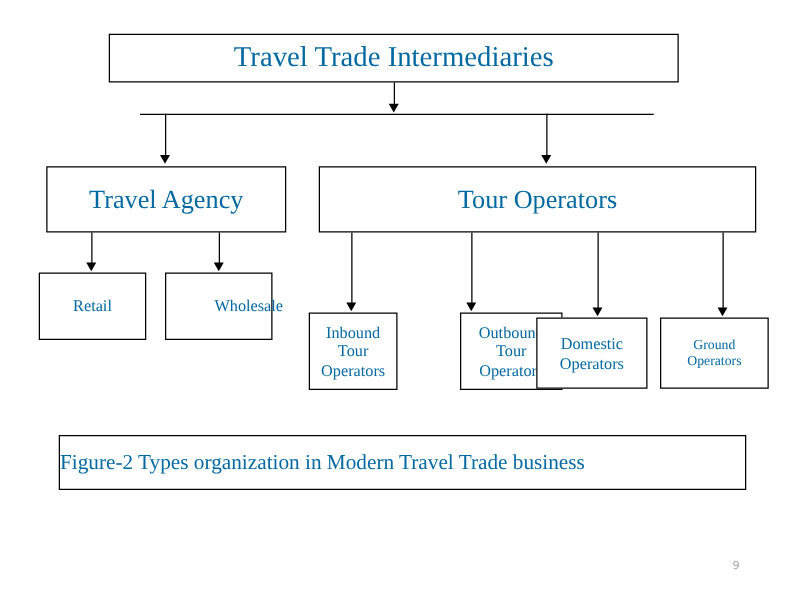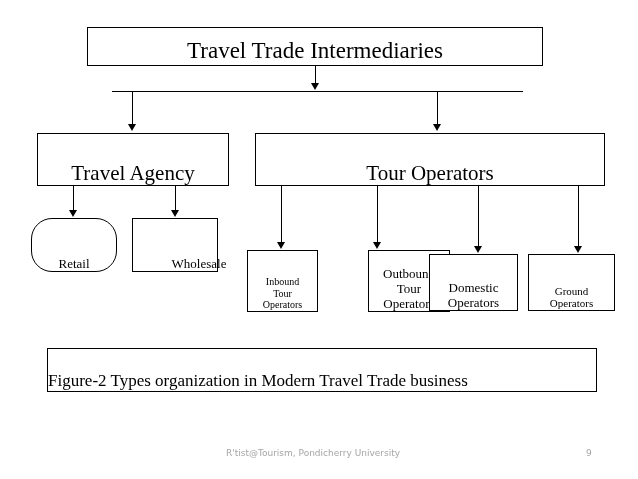--- a/index.html
+++ b/index.html
@@ -17,25 +17,25 @@
     color: #000000;
   }
 
   
   .box {
     position: absolute;
     box-sizing: border-box;
     border: 1px solid #000000;
     background: #ffffff;
     display: flex;
-    align-items: flex-end;
+    align-items: center;
     justify-content: center;
     text-align: center;
     line-height: 1.16;
-    color: #000000;
+    color: #0369a1;
   }
 
   
   .box-title {
     left: 87px;  top: 27px;
     width: 456px; height: 39px;
     font-size: 23px;
   }
   .box-travel-agency {
     left: 37px;  top: 133px;
@@ -44,32 +44,31 @@
   }
   .box-tour-operators {
     left: 255px; top: 133px;
     width: 350px; height: 53px;
     font-size: 21px;
   }
   .box-retail {
     left: 31px;  top: 218px;
     width: 86px;  height: 54px;
     font-size: 13px;
-    border-radius: 21px;
   }
   .box-wholesale {
     left: 132px; top: 218px;
     width: 86px;  height: 54px;
     font-size: 13px;
     padding-left: 48px;
   }
   .box-inbound {
     left: 247px; top: 250px;
     width: 71px;  height: 62px;
-    font-size: 10px;
+    font-size: 13px;
   }
   .box-outbound {
     left: 336px; top: 250px;
     width: 82px;  height: 62px;
     font-size: 13px;
     margin-left: 32px;
   }
   .box-domestic {
     left: 429px; top: 254px;
     width: 89px;  height: 57px;
@@ -205,17 +204,16 @@
   <div class="box box-ground">
     <span class="ml">Ground
 Operators</span>
   </div>
 
   <div class="box box-caption">
     <span>Figure-2 Types organization in Modern Travel Trade business</span>
   </div>
 
   <div class="footer">
-    <span class="footer-text">R'tist@Tourism, Pondicherry University</span>
     <span class="footer-page">9</span>
   </div>
 
 </div>
 
 </body></html>

